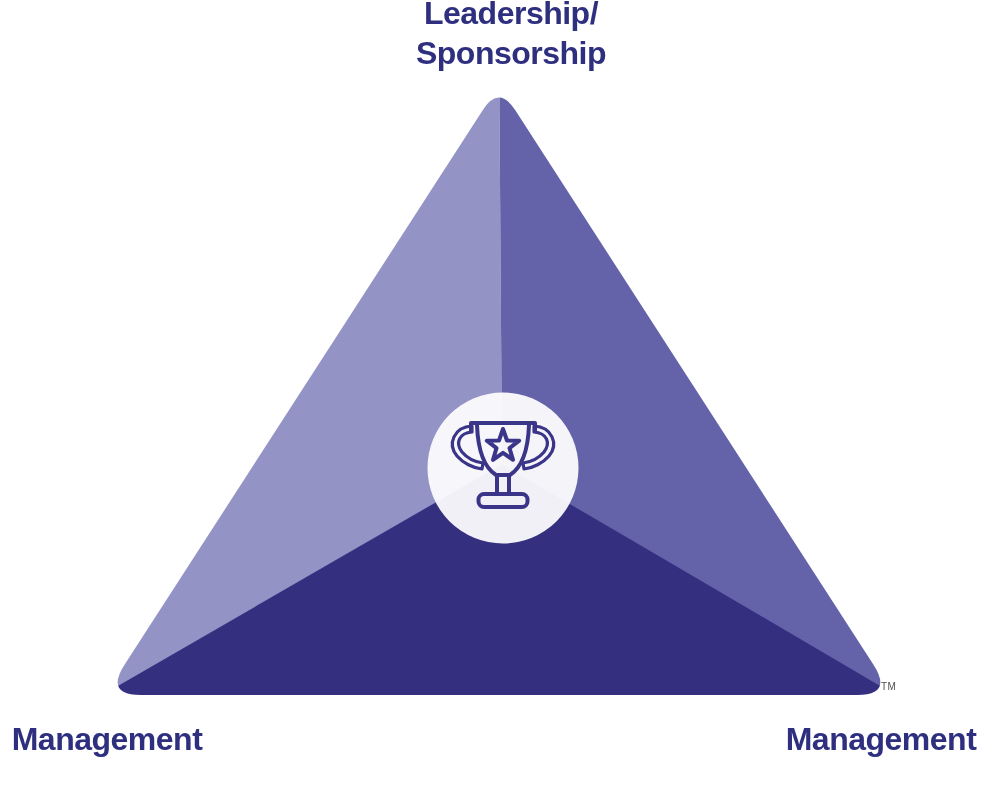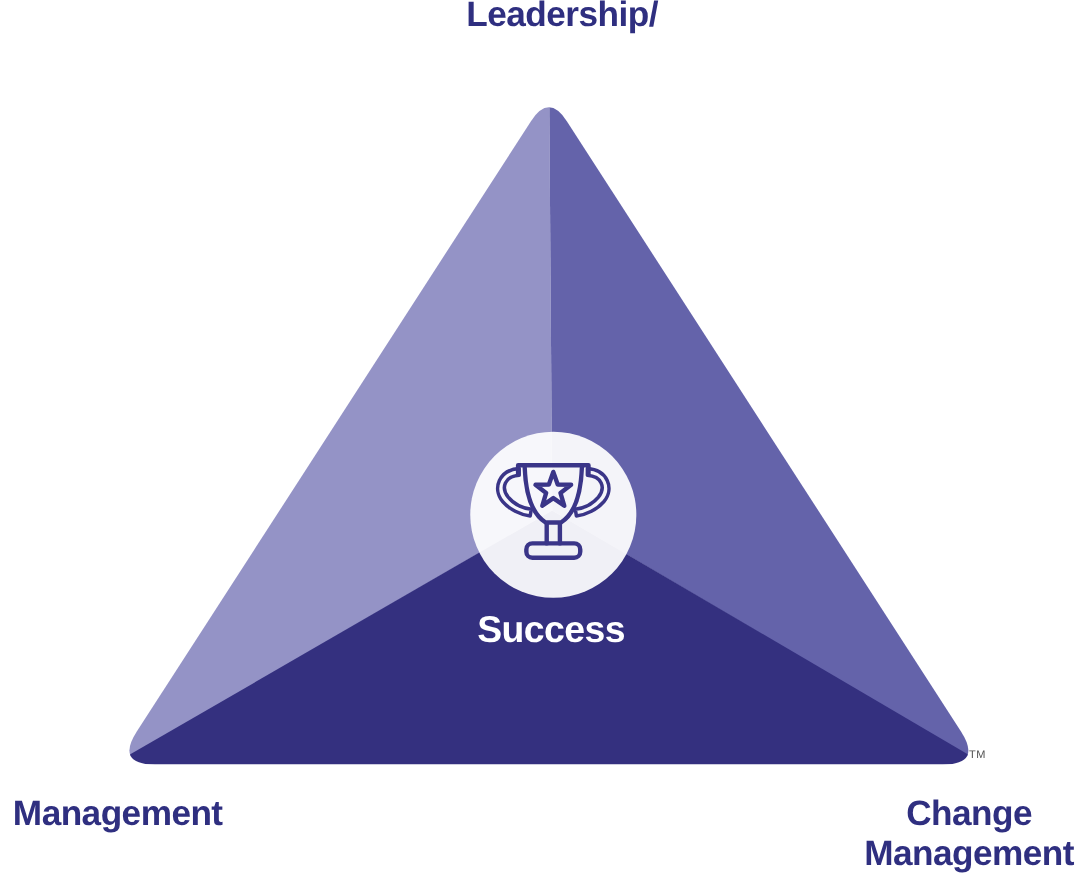--- a/index.html
+++ b/index.html
@@ -102,28 +102,27 @@
       <polygon points="503,429 507,440.5 519.2,440.7 509.5,448.1 513,459.8 503,452.8 493,459.8 496.5,448.1 486.8,440.7 499,440.5"></polygon>
 
       <path d="M497,476 L497,494 M509,476 L509,494"></path>
 
       <rect x="478.5" y="494" width="49" height="13" rx="5.5"></rect>
     </g>
   </svg>
 
   <div class="corner-label label-top">
     <div>Leadership/</div>
+    <div>Sponsorship</div>
   </div>
 
   <div class="corner-label label-bl">
     <div>Management</div>
   </div>
 
   <div class="corner-label label-br">
-    <div>Change</div>
     <div>Management</div>
   </div>
 
-  <div class="center-label">Success</div>
 
   <div class="trademark">TM</div>
 
 </div>
 
 </body></html>

